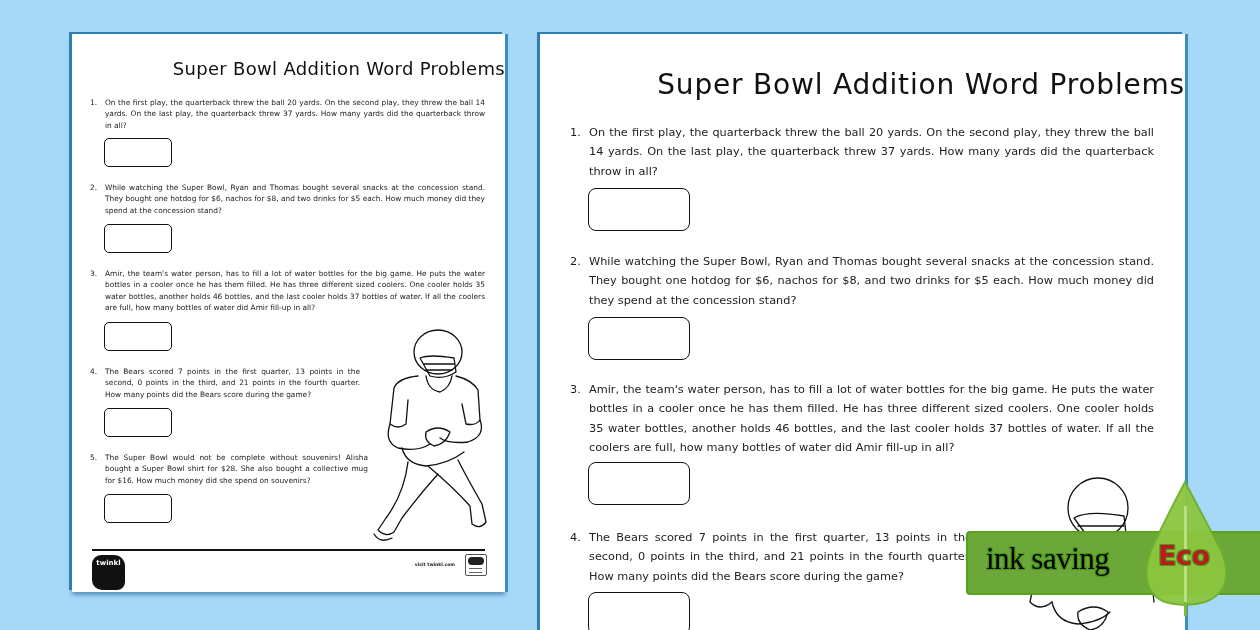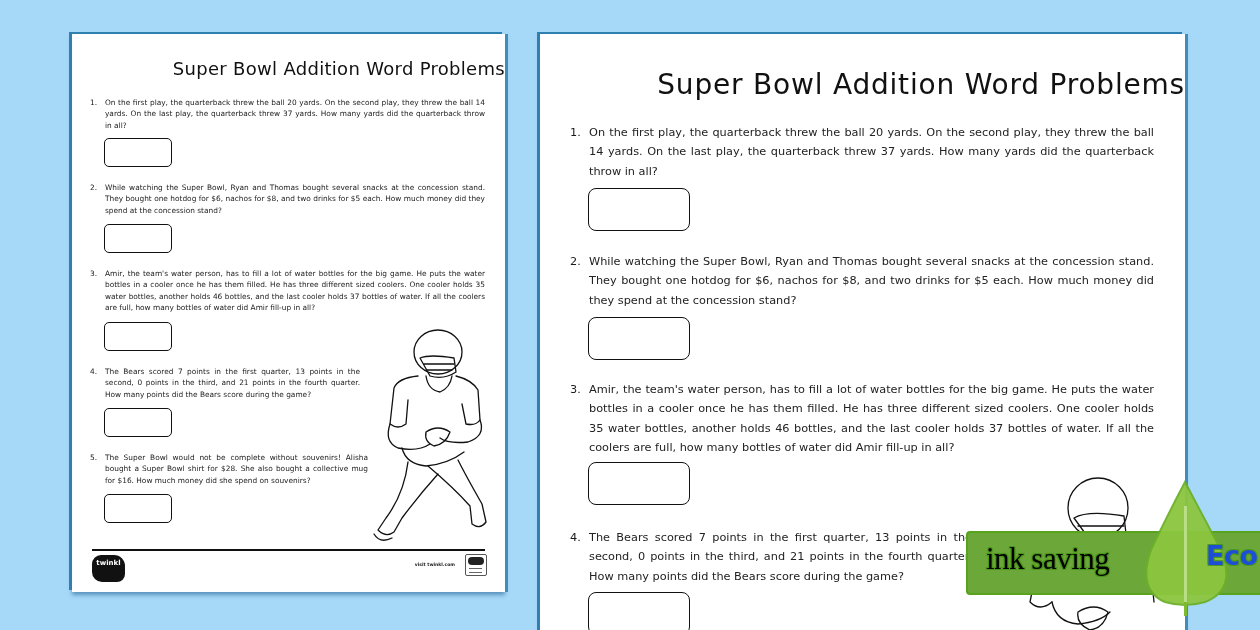--- a/index.html
+++ b/index.html
@@ -38,21 +38,21 @@
   .answer-box {
     position: absolute; background: #fff; border: 1.5px solid #111; border-radius: 6px;
   }
   #page-left .answer-box { left: 32px; width: 68px; height: 29px; border-radius: 5px; }
   #page-right .answer-box { left: 48px; width: 102px; height: 43px; border-width: 1.8px; border-radius: 8px; }
 
   .footer-line {
     position: absolute; left: 20px; right: 20px; top: 515px; height: 2px; background: #111;
   }
   .twinkl-logo {
-    position: absolute; left: 20px; top: 521px; width: 33px; height: 27px;
+    position: absolute; left: 20px; top: 521px; width: 33px; height: 35px;
     background: #111; border-radius: 9px 11px 8px 10px; color: #fff;
     font-size: 7px; font-weight: bold; text-align: center; line-height: 16px;
     font-family: "DejaVu Sans", sans-serif;
   }
   .visit-text {
     position: absolute; right: 50px; top: 528px; font-size: 4.5px; font-weight: bold; color: #222;
   }
   .badge {
     position: absolute; right: 18px; top: 520px; width: 22px; height: 22px;
     border: 1px solid #555; border-radius: 2px; background: #fff;
@@ -72,24 +72,23 @@
   .eco-label {
     position: absolute; left: 18px; top: 8px;
     font-family: Liberation Serif, serif; font-size: 31px; color: #000000;
     letter-spacing: -0.5px;
     text-shadow: 0 0 2px #3f8c10, 1px 1px 0 #4f9a1e, -1px -1px 0 #4f9a1e, 1px -1px 0 #4f9a1e, -1px 1px 0 #4f9a1e;
   }
   .eco-leaf { position: absolute; left: 1145px; top: 480px; width: 84px; height: 140px; }
   .eco-leaf svg { width: 100%; height: 100%; display: block; }
   .eco-text {
     position: absolute; left: 1158px; top: 540px;
-    font-family: "DejaVu Sans", sans-serif; font-weight: bold; font-size: 27px; color: #1d4ed8;
+    font-family: "DejaVu Sans", sans-serif; font-weight: bold; font-size: 27px; color: #b91c1c;
     letter-spacing: -0.5px;
     text-shadow: 1px 1px 0 #4f9a1e, -1px -1px 0 #4f9a1e, 1px -1px 0 #4f9a1e, -1px 1px 0 #4f9a1e;
-    margin-left: 48px;
   }
 </style>
 </head>
 <body>
 
 <div class="page" id="page-left">
   <div class="title">Super Bowl Addition Word Problems</div>
 
   <div class="problem" style="top:63px;">
     <span class="num">1.</span>

